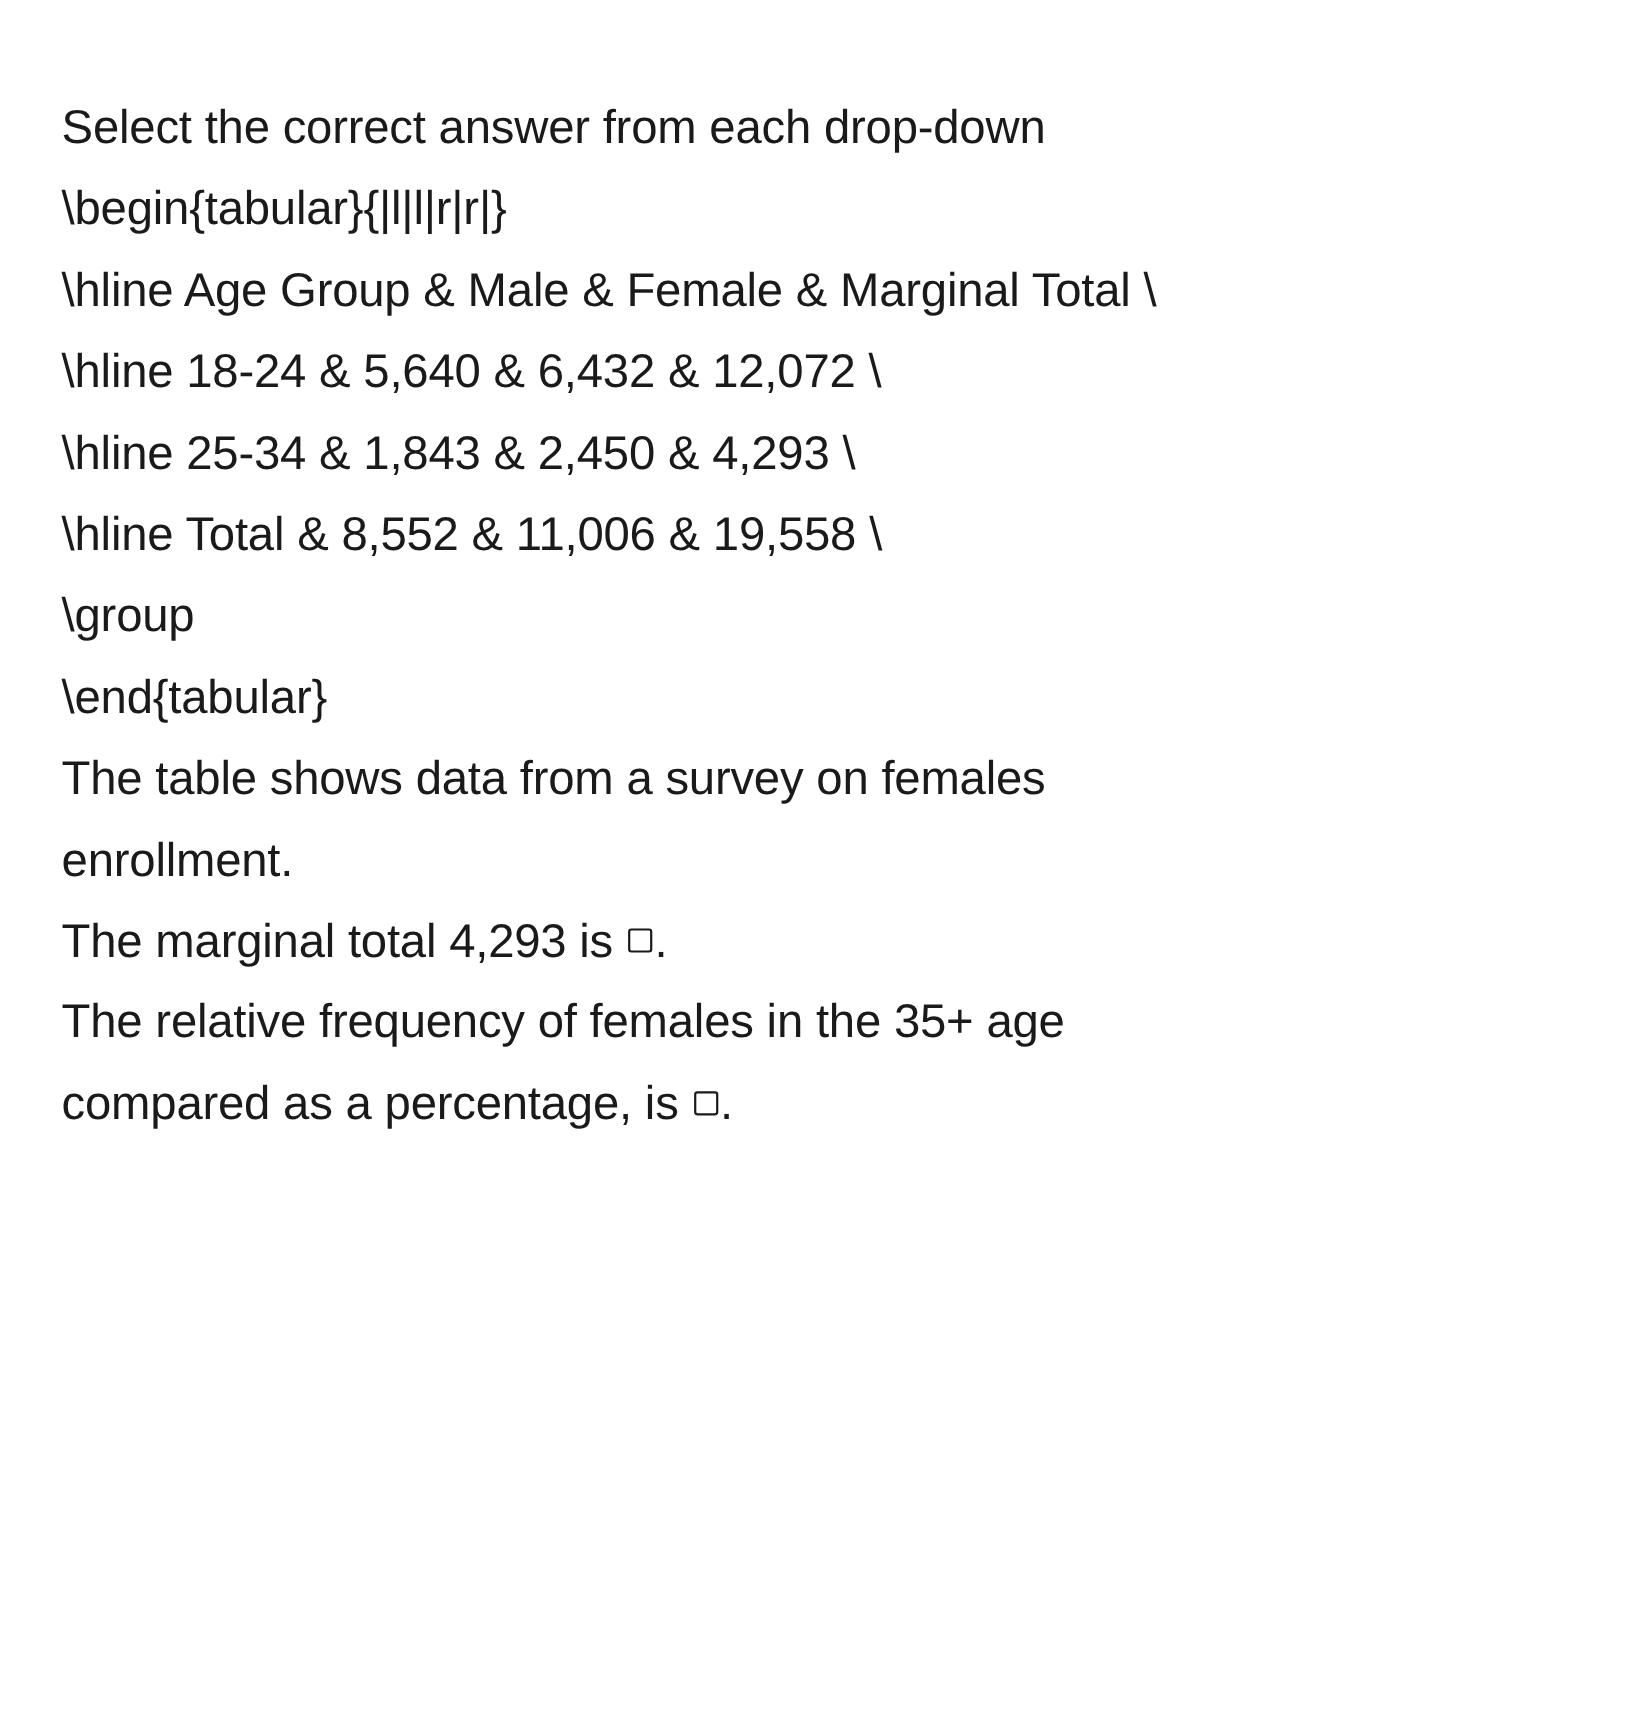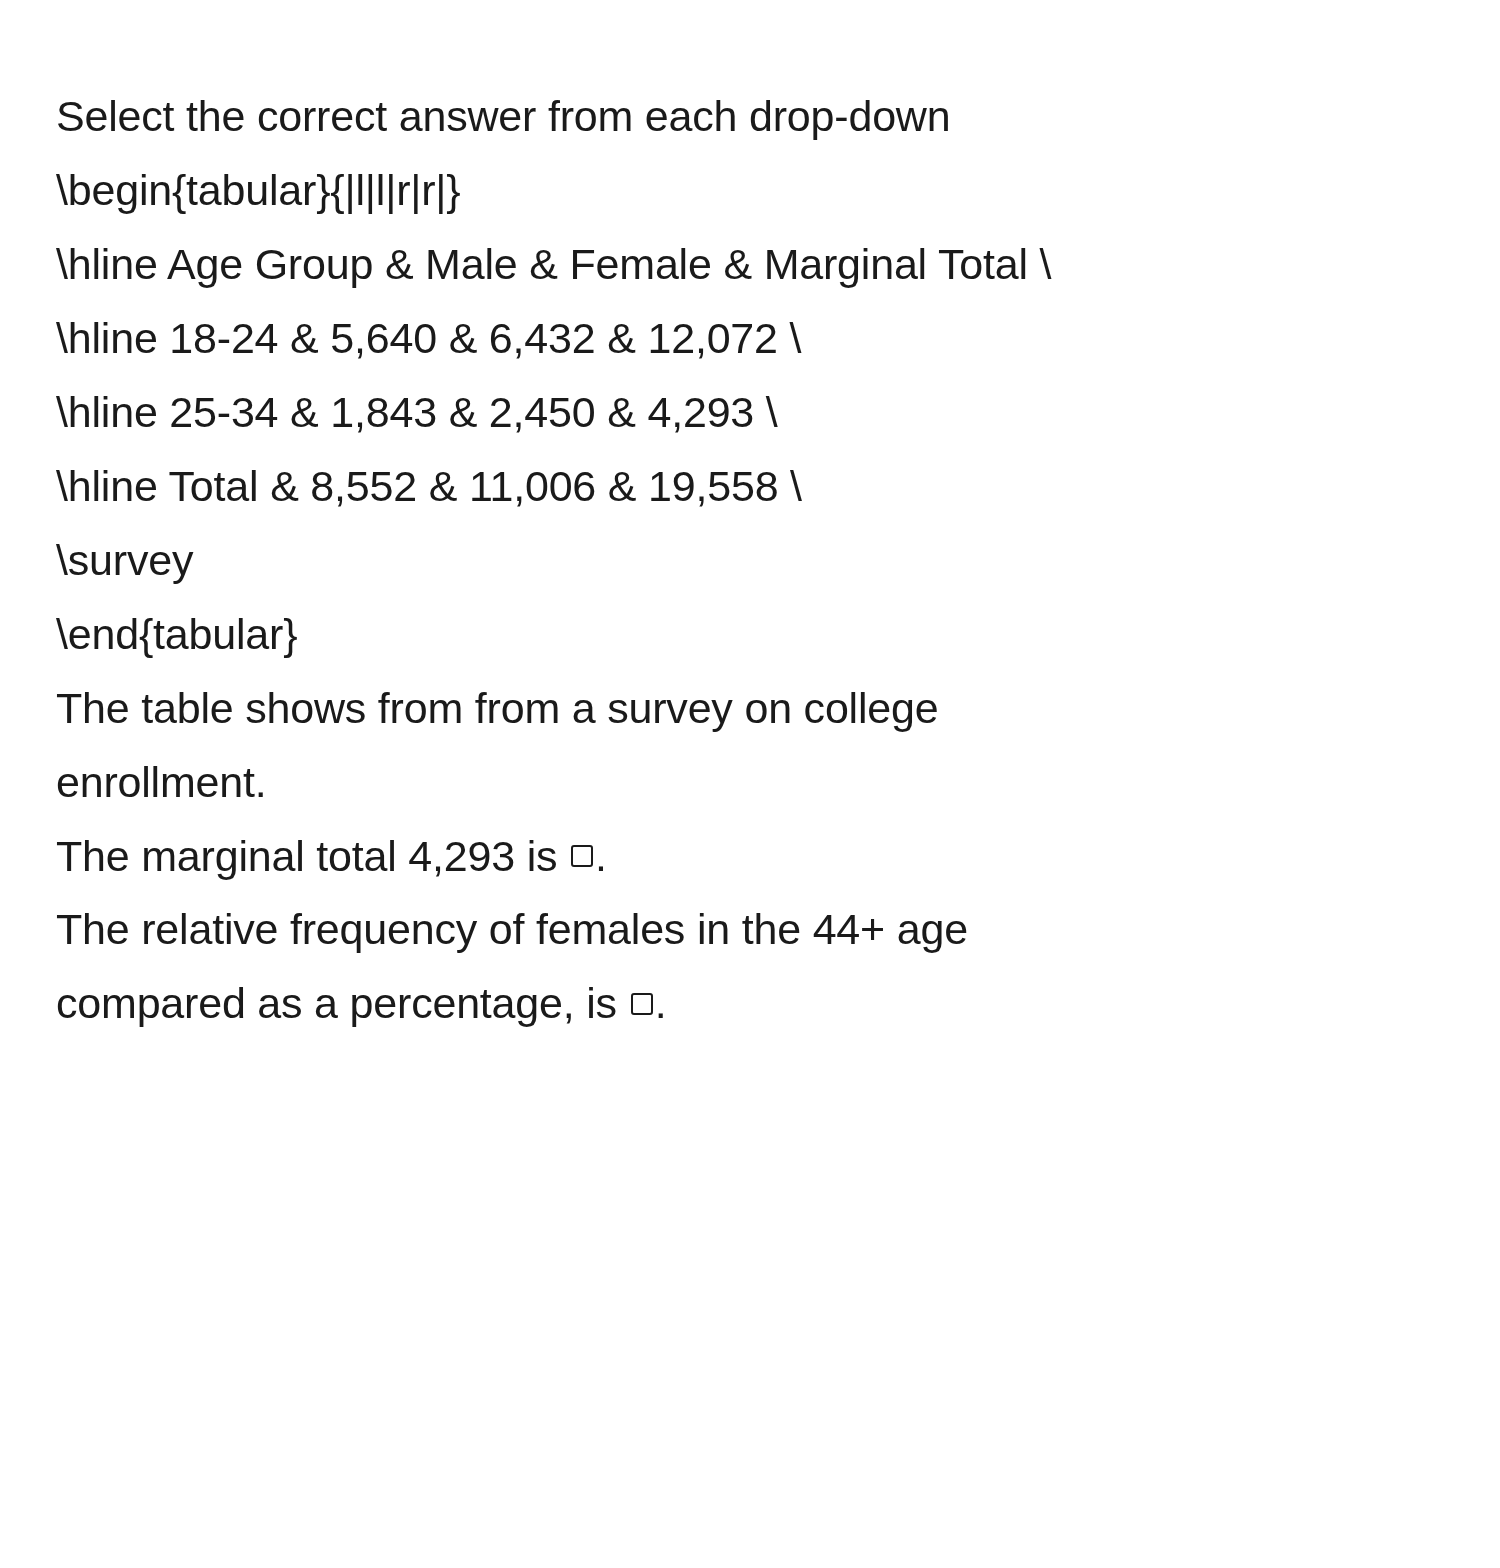--- a/index.html
+++ b/index.html
@@ -39,24 +39,24 @@
 </head>
 <body>
 
 <div class="content">
   <span class="line">Select the correct answer from each drop-down</span>
   <span class="line">\begin{tabular}{|l|l|r|r|}</span>
   <span class="line">\hline Age Group &amp; Male &amp; Female &amp; Marginal Total \</span>
   <span class="line">\hline 18-24 &amp; 5,640 &amp; 6,432 &amp; 12,072 \</span>
   <span class="line">\hline 25-34 &amp; 1,843 &amp; 2,450 &amp; 4,293 \</span>
   <span class="line">\hline Total &amp; 8,552 &amp; 11,006 &amp; 19,558 \</span>
-  <span class="line">\survey</span>
+  <span class="line">\group</span>
   <span class="line">\end{tabular}</span>
-  <span class="line">The table shows from from a survey on college</span>
+  <span class="line">The table shows data from a survey on females</span>
   <span class="line">enrollment.</span>
   <span class="line">
     <span>The marginal total 4,293 is </span><span class="dropdown-box"></span><span>.</span>
   </span>
-  <span class="line">The relative frequency of females in the 44+ age</span>
+  <span class="line">The relative frequency of females in the 35+ age</span>
   <span class="line">
     <span>compared as a percentage, is </span><span class="dropdown-box"></span><span>.</span>
   </span>
 </div>
 
 </body></html>

